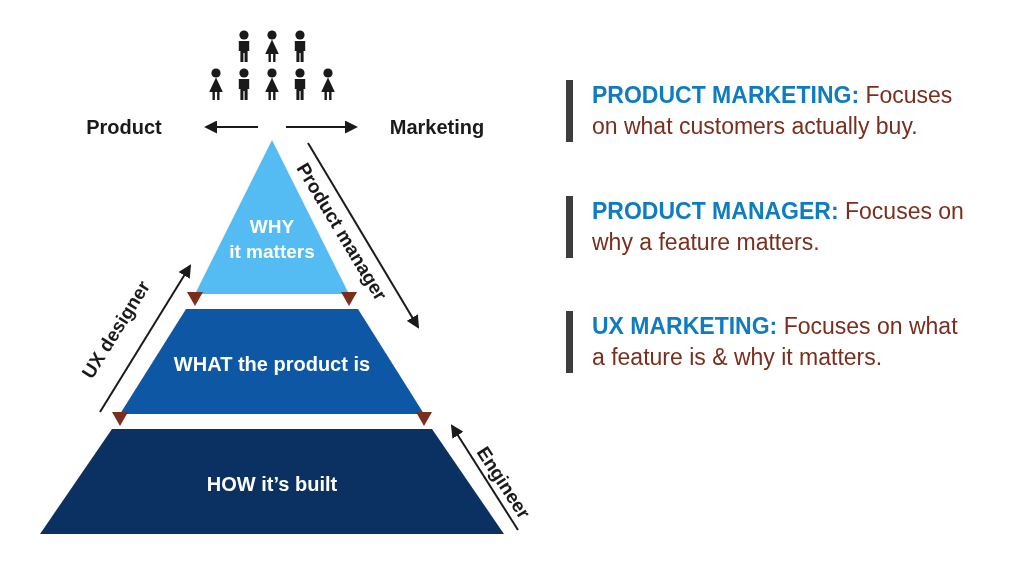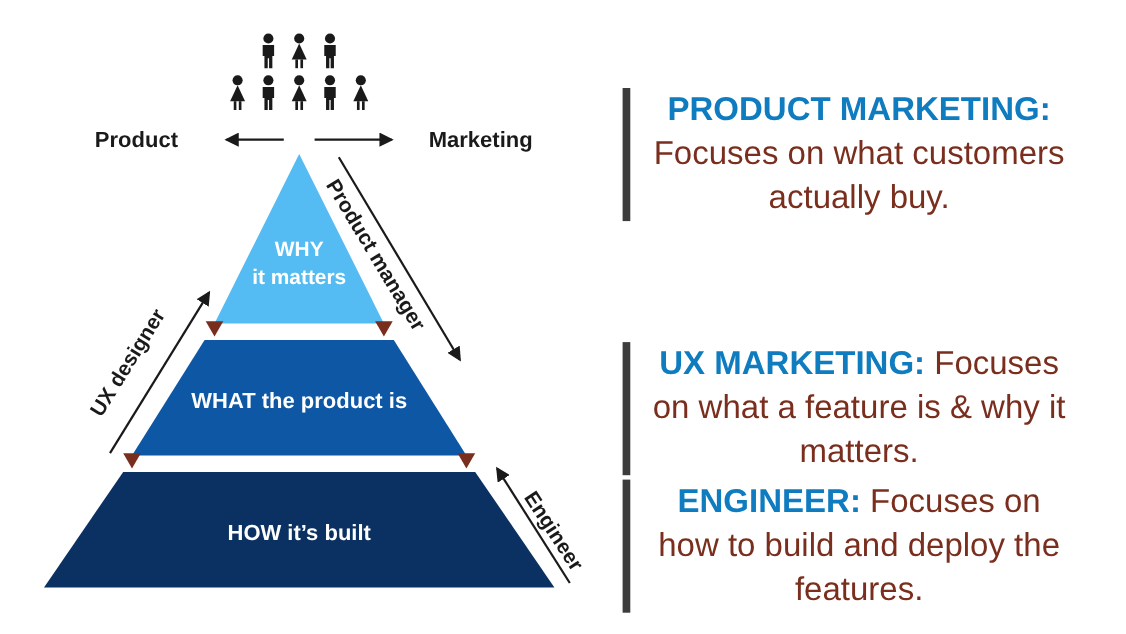--- a/index.html
+++ b/index.html
@@ -9,21 +9,21 @@
   .ink-line{stroke:#1A1A1A;stroke-width:2;fill:none;}
   .level-label{fill:#ffffff;font-weight:bold;}
   .f19{font-size:19px;}
   .f20{font-size:20px;}
   .role-label{fill:#1A1A1A;font-size:19px;font-weight:bold;}
   .axis-label{fill:#1A1A1A;font-size:20px;font-weight:bold;}
   .person{fill:#1A1A1A;}
   .legend{position:absolute;left:566px;top:0;width:452px;height:576px;}
   .legend-item{position:absolute;left:0;display:flex;align-items:stretch;}
   .legend-bar{flex:none;width:7px;background:#3D3D3D;margin-right:19px;}
-  .legend-text{margin:0;width:378px;font-size:30px;line-height:1.34;text-align:center;}
+  .legend-text{margin:0;width:378px;font-size:23px;line-height:1.34;}
   .legend-title{font-weight:bold;color:#0F7CC0;}
   .legend-body{color:#7A2E1D;font-weight:normal;}
 </style>
 </head>
 <body>
 
 <div class="canvas">
 
   <svg class="pyramid-svg" width="560" height="576" viewBox="0 0 560 576" style="position:absolute;left:0;top:0;">
     <defs>
@@ -85,31 +85,31 @@
   <div class="legend">
 
     <div class="legend-item" style="top:80px">
       <div class="legend-bar"></div>
       <p class="legend-text">
         <span class="legend-title">PRODUCT MARKETING:</span>
         <span class="legend-body">Focuses on what customers actually buy.</span>
       </p>
     </div>
 
+    <div class="legend-item" style="top:196px">
+      <div class="legend-bar"></div>
+      <p class="legend-text">
+        <span class="legend-title">PRODUCT MANAGER:</span>
+        <span class="legend-body">Focuses on why a feature matters.</span>
+      </p>
+    </div>
 
     <div class="legend-item" style="top:311px">
       <div class="legend-bar"></div>
       <p class="legend-text">
         <span class="legend-title">UX MARKETING:</span>
         <span class="legend-body">Focuses on what a feature is &amp; why it matters.</span>
       </p>
     </div>
 
-    <div class="legend-item" style="top:436px">
-      <div class="legend-bar"></div>
-      <p class="legend-text">
-        <span class="legend-title">ENGINEER:</span>
-        <span class="legend-body">Focuses on how to build and deploy the features.</span>
-      </p>
-    </div>
 
   </div>
 </div>
 
 </body></html>

